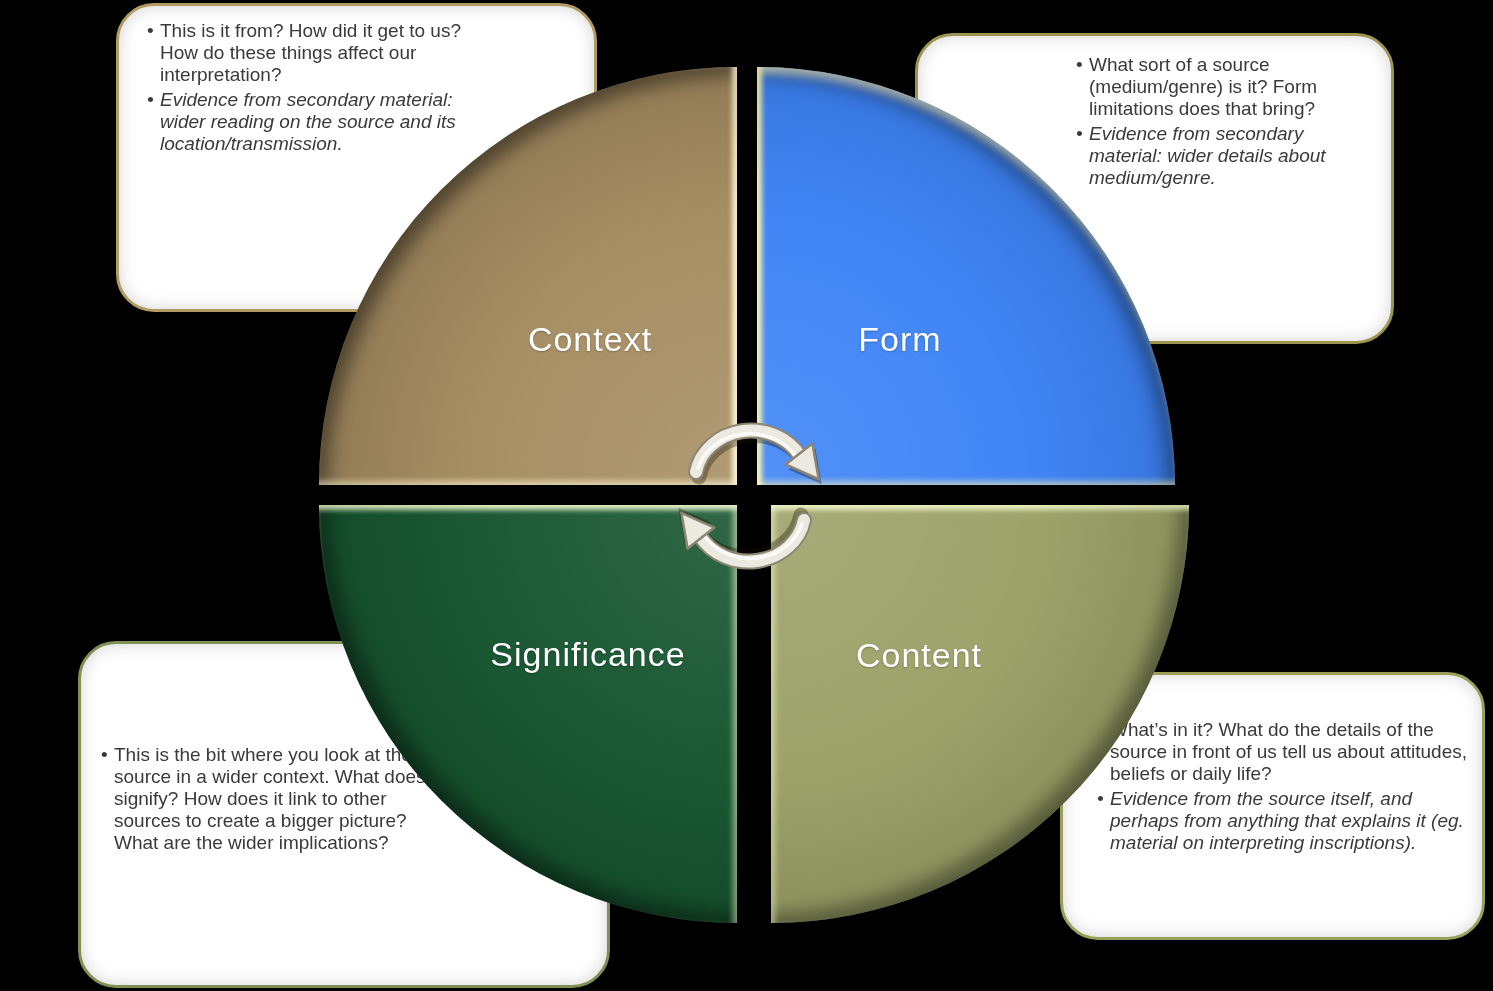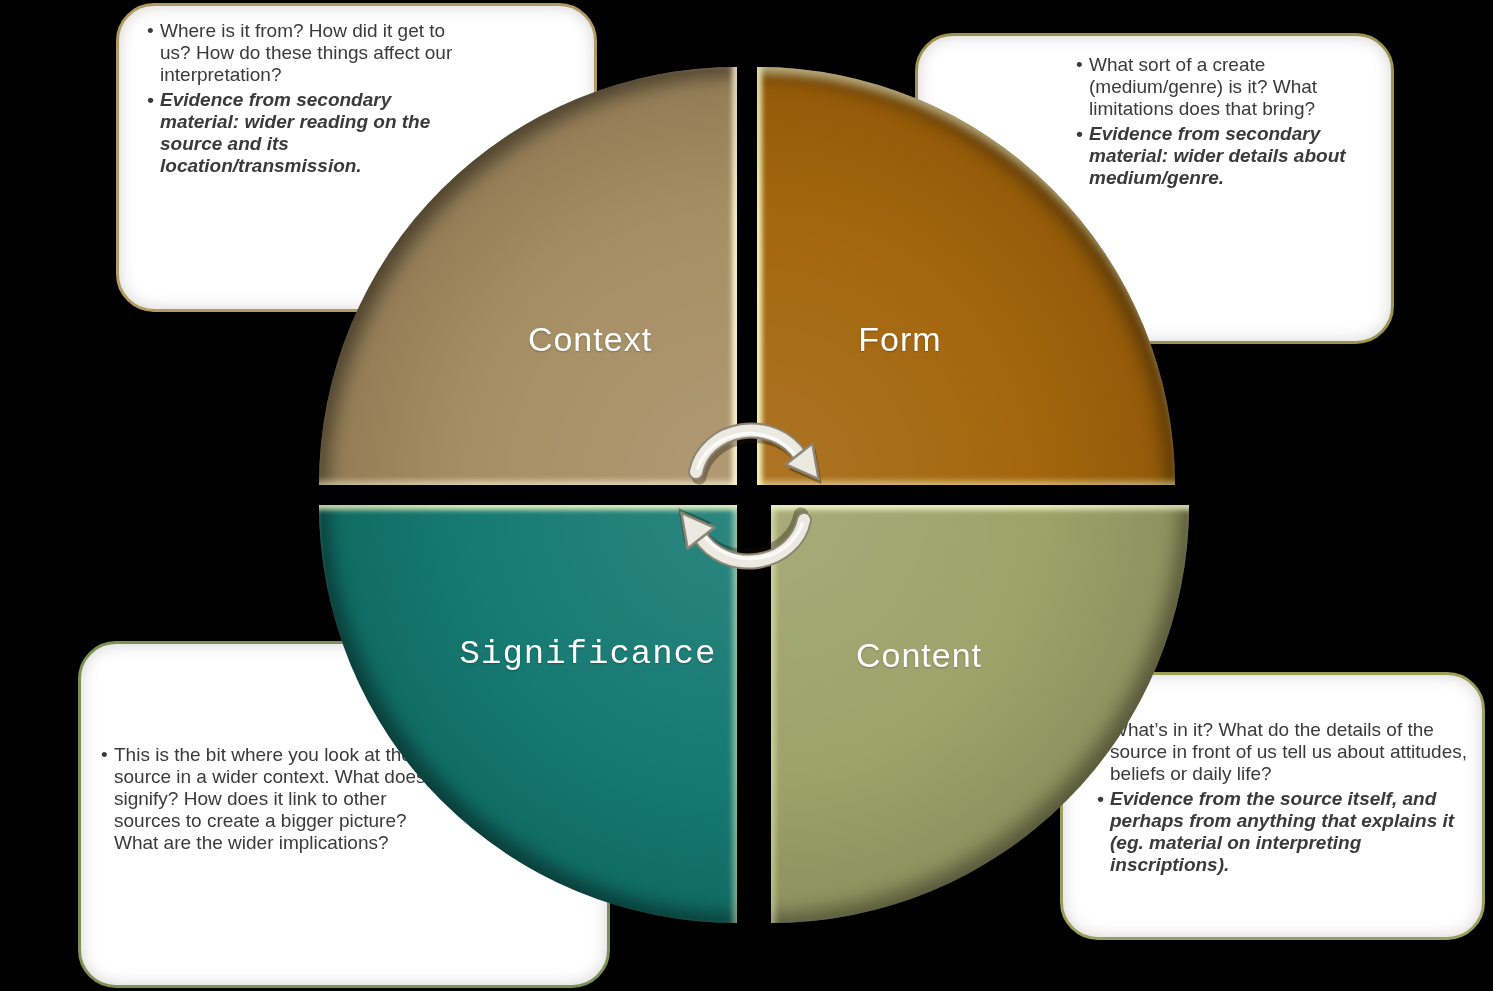--- a/index.html
+++ b/index.html
@@ -13,21 +13,21 @@
   
   .callout{
     position:absolute;background:#fff;border:3px solid #999;
     border-radius:38px;z-index:1;box-sizing:border-box;
     box-shadow:inset 0 0 16px rgba(110,110,110,0.30), inset 0 0 2px #fff;
     color:#3a3a3a;font-size:19px;line-height:1.16;
   }
   .callout .bullets{box-sizing:border-box;}
   .bullet{position:relative;padding-left:13px;}
   .bullet::before{content:"\2022";position:absolute;left:0;top:0;}
-  .bullet + .bullet{margin-top:3px;font-weight:bold;}
+  .bullet + .bullet{margin-top:3px;}
   .italic{font-style:italic;}
 
   .callout.tl{left:116px;top:3px;width:481px;height:309px;padding:14px 20px 0 28px;}
   .callout.tl .bullets{max-width:322px;}
   .callout.tr{left:915px;top:33px;width:479px;height:311px;padding:18px 18px 0 158px;}
   .callout.tr .bullets{max-width:302px;}
   .callout.bl{left:78px;top:641px;width:532px;height:347px;padding:100px 20px 0 20px;}
   .callout.bl .bullets{max-width:342px;}
   .callout.br{left:1060px;top:672px;width:425px;height:268px;padding:44px 12px 0 34px;}
   .callout.br .bullets{max-width:386px;}
@@ -77,28 +77,28 @@
   .arrow.top{left:682px;top:408px;}
   .arrow.bottom{left:668px;top:504px;transform:rotate(180deg);}
 </style>
 </head>
 <body style="background-color: rgb(0, 0, 0);">
 
 <div class="stage">
 
   <div class="callout tl" style="border-color: rgb(178, 154, 99); color: rgb(58, 58, 58);">
     <div class="bullets">
-      <div class="bullet"><span>Where is it from? How did it get to us? How do these things affect our interpretation?</span></div>
+      <div class="bullet"><span>This is it from? How did it get to us? How do these things affect our interpretation?</span></div>
       <div class="bullet italic"><span>Evidence from secondary material: wider reading on the source and its location/transmission.</span></div>
     </div>
   </div>
 
   <div class="callout tr" style="border-color: rgb(156, 147, 80); color: rgb(58, 58, 58);">
     <div class="bullets">
-      <div class="bullet"><span>What sort of a create (medium/genre) is it? What limitations does that bring?</span></div>
+      <div class="bullet"><span>What sort of a source (medium/genre) is it? Form limitations does that bring?</span></div>
       <div class="bullet italic"><span>Evidence from secondary material: wider details about medium/genre.</span></div>
     </div>
   </div>
 
   <div class="callout bl" style="border-color: rgb(127, 144, 85); color: rgb(58, 58, 58);">
     <div class="bullets">
       <div class="bullet"><span>This is the bit where you look at the source in a wider context. What does it signify? How does it link to other sources to create a bigger picture? What are the wider implications?</span></div>
     </div>
   </div>
 
@@ -106,25 +106,25 @@
     <div class="bullets">
       <div class="bullet"><span>What’s in it? What do the details of the source in front of us tell us about attitudes, beliefs or daily life?</span></div>
       <div class="bullet italic"><span>Evidence from the source itself, and perhaps from anything that explains it (eg. material on interpreting inscriptions).</span></div>
     </div>
   </div>
 
   <div class="quad q-tl" style="background-color: rgb(163, 138, 94);">
     <div class="qlabel" style="left: 271px; top: 272px; color: rgb(255, 255, 255);">Context</div>
   </div>
 
-  <div class="quad q-tr" style="background-color: #a16207; text-align: center;">
+  <div class="quad q-tr" style="background-color: #3b82f6; text-align: center;">
     <div class="qlabel" style="left: 143px; top: 272px; color: rgb(255, 255, 255);">Form</div>
   </div>
 
-  <div class="quad q-bl" style="background-color: #0f766e; font-family: Liberation Mono, monospace;">
+  <div class="quad q-bl" style="background-color: #14532d;">
     <div class="qlabel" style="left: 269px; top: 149px; color: rgb(255, 255, 255);">Significance</div>
   </div>
 
   <div class="quad q-br" style="background-color: rgb(154, 160, 102);">
     <div class="qlabel" style="left: 148px; top: 150px; color: rgb(255, 255, 255);">Content</div>
   </div>
 
   <div class="arrow top">
     <svg width="150" height="80" viewBox="0 0 150 80">
       <g opacity="0.35" transform="translate(3,5)">

